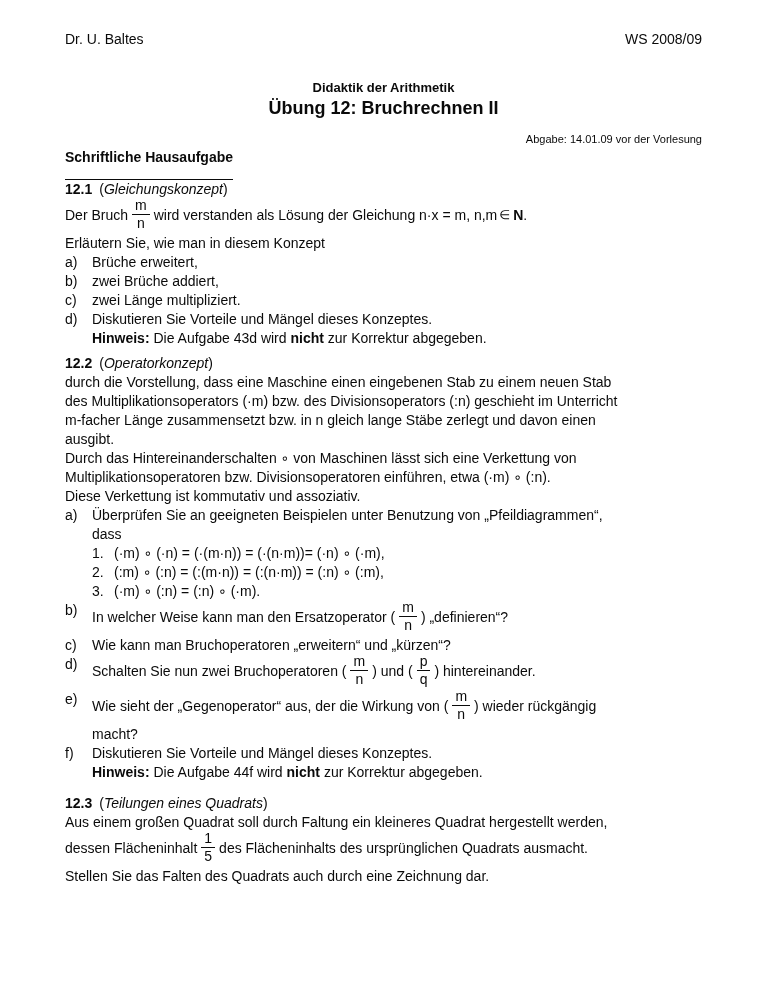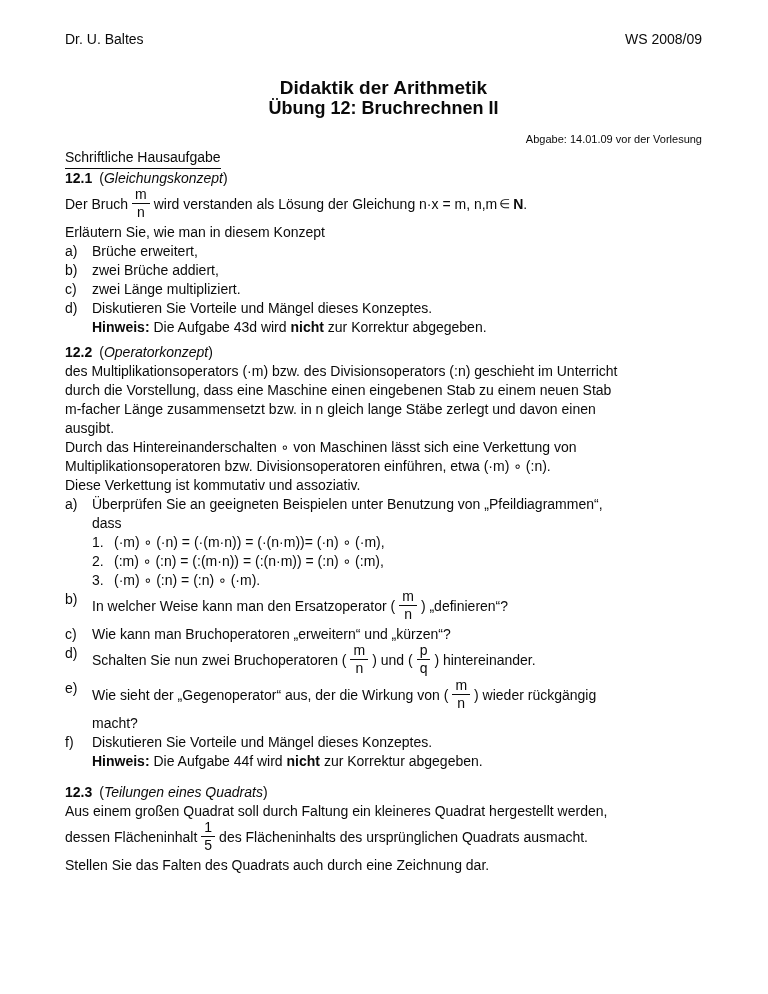--- a/index.html
+++ b/index.html
@@ -9,25 +9,25 @@
     box-sizing:border-box;
     padding:30px 66px 0 65px;
     background:#ffffff;
     color:#0a0a0a;
     font-family:"Liberation Sans", sans-serif;
     font-size:14px;
     line-height:19px;
     overflow:hidden;
   }
   .header-row { display:flex; justify-content:space-between; }
-  .title { margin:28px 0 0 0; text-align:center; font-size:19px; line-height:22px; font-weight:bold; }
+  .title { margin:28px 0 0 0; text-align:center; font-size:13px; line-height:22px; font-weight:bold; }
   .subtitle { margin:0; text-align:center; font-size:18px; line-height:19px; font-weight:bold; }
   .due { margin-top:13px; text-align:right; font-size:11px; line-height:17px; }
   .hw-heading { margin-top:0; }
-  .hw-heading span { display:inline-block; font-weight:normal; border-bottom:1.5px solid #0a0a0a; padding-bottom:1px;text-align:center; }
+  .hw-heading span { display:inline-block; font-weight:bold; border-bottom:1.5px solid #0a0a0a; padding-bottom:12px;text-align:center; }
   .ex-head { }
   .ex-head .ex-num { font-weight:bold; margin-right:7px; }
   .ex-head i { font-style:italic; }
   .mt6  { margin-top:6px; }
   .mt20 { margin-top:12px; }
   .line { }
   .fracline { }
   .item { display:flex; }
   .item > .lbl { flex:none; width:27px; }
   .item > .txt { flex:1; }
@@ -93,22 +93,22 @@
     <div class="txt">Diskutieren Sie Vorteile und Mängel dieses Konzeptes.</div>
   </div>
   <div class="cont">
     <b>Hinweis:</b><span> Die Aufgabe 43d wird </span><b>nicht</b><span> zur Korrektur abgegeben.</span>
   </div>
 
   <div class="ex-head mt6">
     <span class="ex-num">12.2</span><span>(</span><i>Operatorkonzept</i><span>)</span>
   </div>
 
+  <div class="line">durch die Vorstellung, dass eine Maschine einen eingebenen Stab zu einem neuen Stab</div>
   <div class="line">des Multiplikationsoperators (·m) bzw. des Divisionsoperators (:n) geschieht im Unterricht</div>
-  <div class="line">durch die Vorstellung, dass eine Maschine einen eingebenen Stab zu einem neuen Stab</div>
   <div class="line">m-facher Länge zusammensetzt bzw. in n gleich lange Stäbe zerlegt und davon einen</div>
   <div class="line">ausgibt.</div>
   <div class="line">Durch das Hintereinanderschalten ∘ von Maschinen lässt sich eine Verkettung von</div>
   <div class="line">Multiplikationsoperatoren bzw. Divisionsoperatoren einführen, etwa (·m) ∘ (:n).</div>
   <div class="line">Diese Verkettung ist kommutativ und assoziativ.</div>
 
   <div class="item">
     <span class="lbl">a)</span>
     <div class="txt">Überprüfen Sie an geeigneten Beispielen unter Benutzung von „Pfeildiagrammen“,</div>
   </div>

